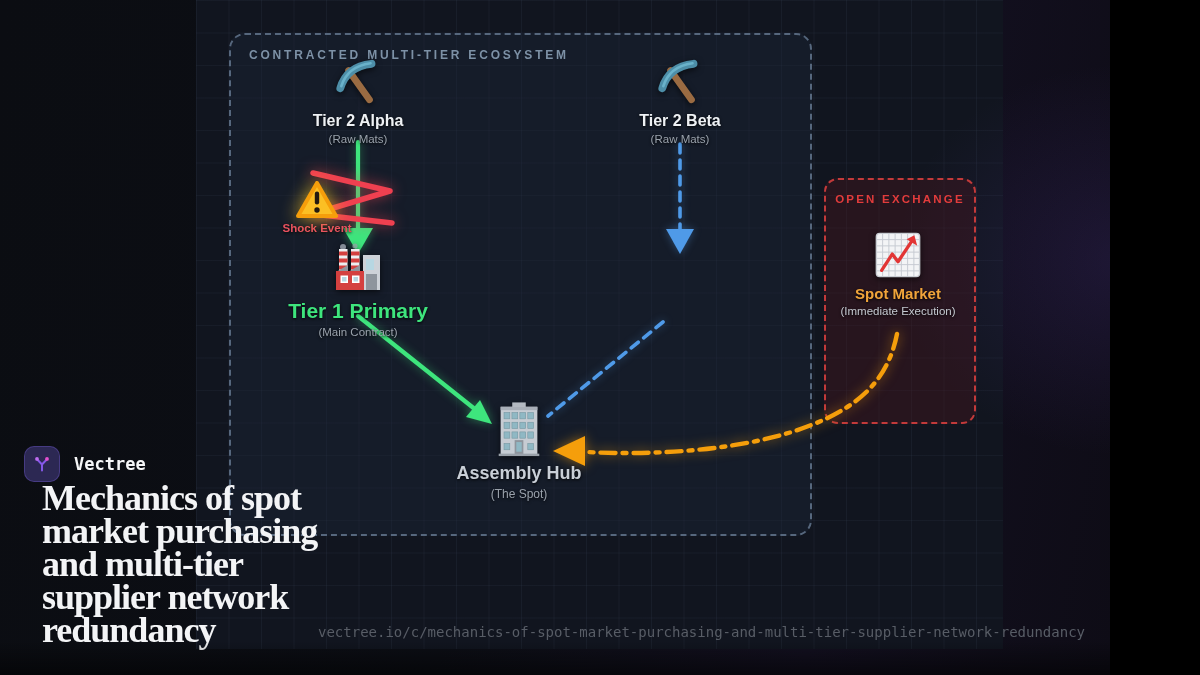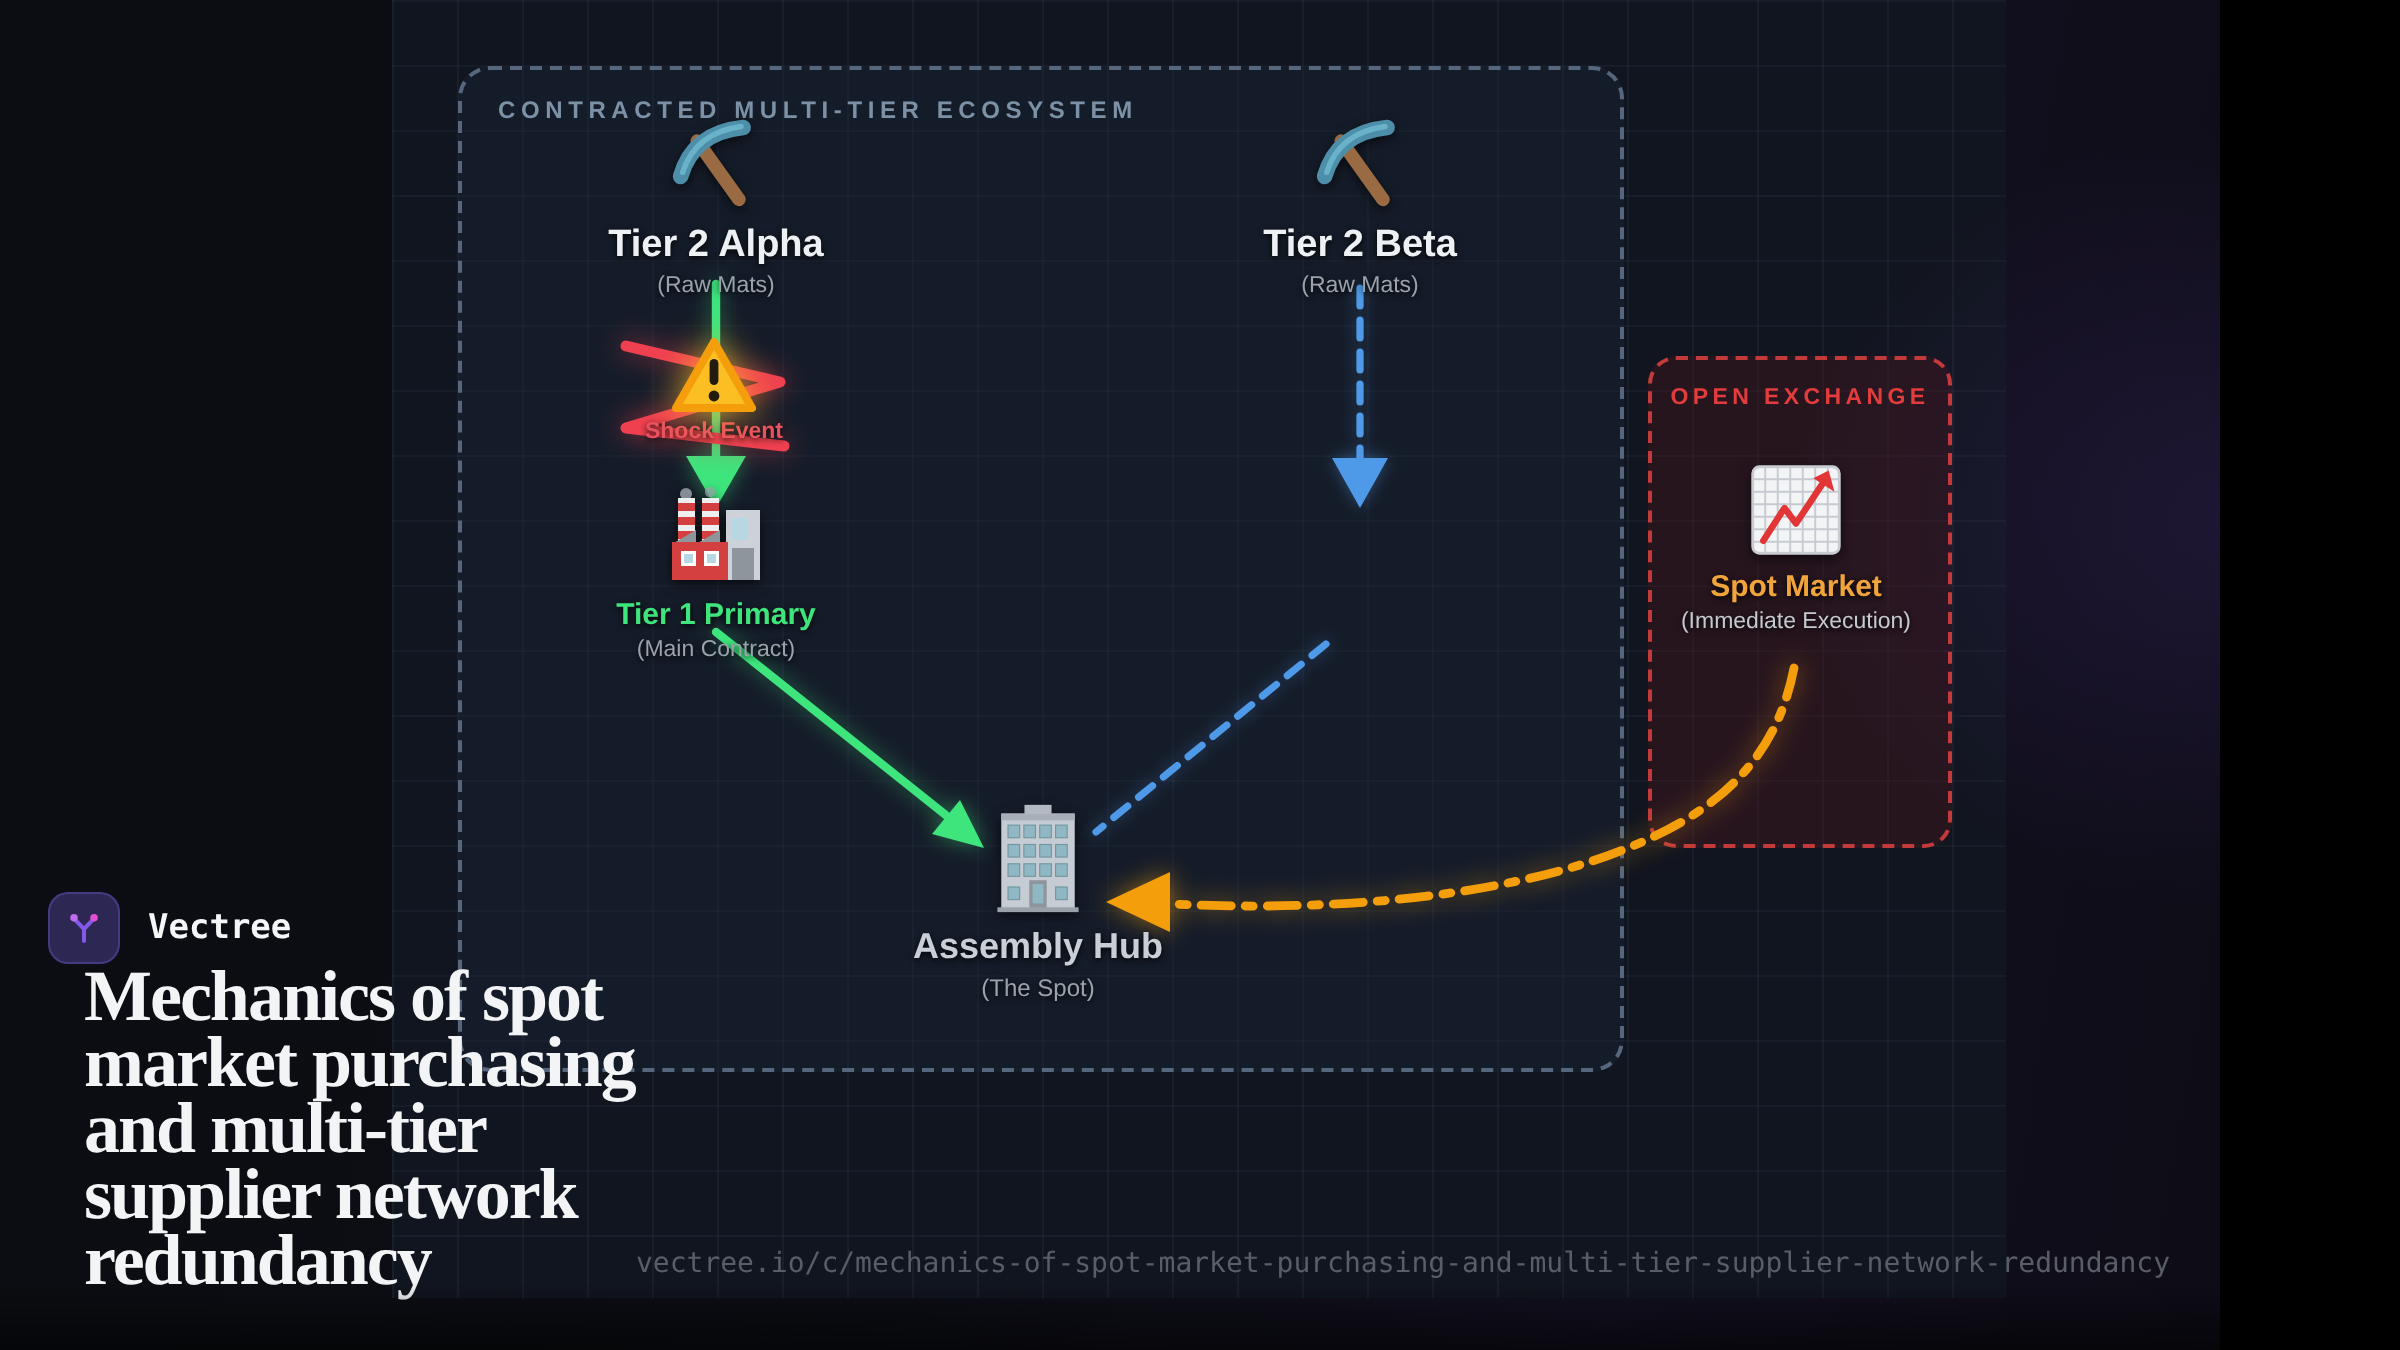--- a/index.html
+++ b/index.html
@@ -54,30 +54,30 @@
   .edge-blue path{fill:none;stroke-width:3.6px;stroke-dasharray:9 7;stroke-linecap:round;}
   .edge-blue polygon{fill:#4f9ae8;stroke:none;}
   .edge-orange{stroke:#f59e0b;filter:drop-shadow(0 0 6px rgba(245,158,11,0.55));}
   .edge-orange path{fill:none;stroke-width:4.4px;stroke-dasharray:15 7 4 7;stroke-linecap:round;}
   .edge-orange polygon{fill:#f59e0b;stroke:none;}
   .edge-red polyline{fill:none;stroke:#ef4050;stroke-width:5.5px;stroke-linecap:round;stroke-linejoin:round;}
   .edge-red{filter:drop-shadow(0 0 7px rgba(239,64,80,0.65));}
   
   .node{position:absolute;display:flex;flex-direction:column;align-items:center;}
   .node .lbl{
-    margin-top:5px;font-size:19px;font-weight:bold;color:#eef1f4;
+    margin-top:5px;font-size:16px;font-weight:bold;color:#eef1f4;
     text-shadow:0 1px 3px rgba(0,0,0,0.9);white-space:nowrap;
   }
   .node .sub{
     margin-top:3px;font-size:11.5px;color:#9aa2ac;
     text-shadow:0 1px 3px rgba(0,0,0,0.9);white-space:nowrap;
   }
   .node.big .lbl{font-size:18px;color:#c9cfd7;}
   .node.big .sub{font-size:12px;}
-  .lbl.green{color:#3ee57d;font-size:15px;}
+  .lbl.green{color:#3ee57d;font-size:21px;}
   .lbl.blue{color:#5b9ceb;font-size:15px;}
   .lbl.orange{color:#f0a43a;font-size:15px;}
   .lbl.red{color:#e85060;font-size:11.5px;margin-top:2px;}
   .sub.light{color:#c4c9d0;}
   .icon-glow{filter:drop-shadow(0 0 9px rgba(250,200,40,0.75));}
   .icon-shadow{filter:drop-shadow(0 2px 3px rgba(0,0,0,0.6));}
   
   .brand-row{position:absolute;left:24px;top:446px;display:flex;align-items:center;}
   .logo-chip{
     width:34px;height:34px;border-radius:10px;background:#2c2853;
@@ -148,21 +148,21 @@
   <div class="node" style="left:610px;top:57px;width:140px;">
     <svg class="icon-shadow" viewBox="0 0 48 48" width="50" height="50">
       <path d="M15,13 L35,41" stroke="#9a6b42" stroke-width="6.5" stroke-linecap="round"></path>
       <path d="M7,30 Q13,9 37,6.5" fill="none" stroke="#4d8ea8" stroke-width="7.5" stroke-linecap="round"></path>
       <path d="M8,28 Q14,9 36,6" fill="none" stroke="#6ab2ca" stroke-width="2.6" stroke-linecap="round"></path>
     </svg>
     <div class="lbl">Tier 2 Beta</div>
     <div class="sub">(Raw Mats)</div>
   </div>
 
-  <div class="node" style="left:275px;top:168px;width:84px;margin-left:40px;">
+  <div class="node" style="left:275px;top:180px;width:84px;">
     <svg class="icon-glow" viewBox="0 0 44 40" width="44" height="40">
       <path d="M22,3 L41,36 H3 Z" fill="#fbbf24" stroke="#f59e0b" stroke-width="4" stroke-linejoin="round"></path>
       <rect x="19.8" y="11.5" width="4.4" height="13" rx="2.2" fill="#231a10"></rect>
       <circle cx="22" cy="30" r="2.7" fill="#231a10"></circle>
     </svg>
     <div class="lbl red">Shock Event</div>
   </div>
 
   <div class="node" style="left:278px;top:242px;width:160px;">
     <svg class="icon-shadow" viewBox="0 0 52 52" width="52" height="52">

